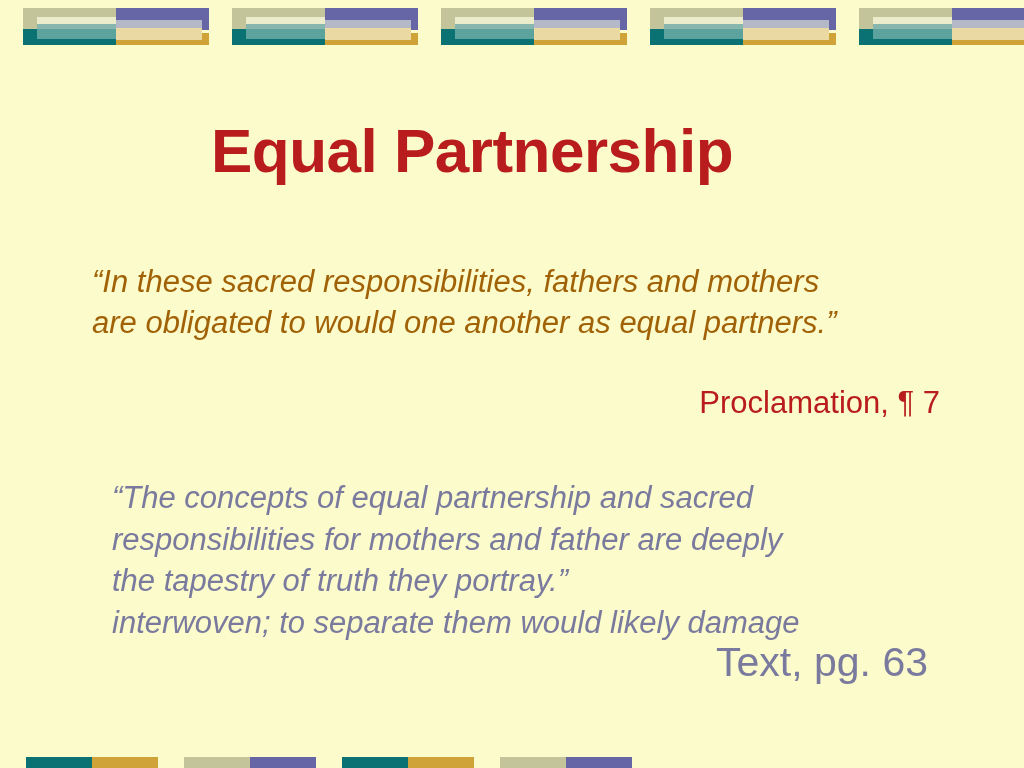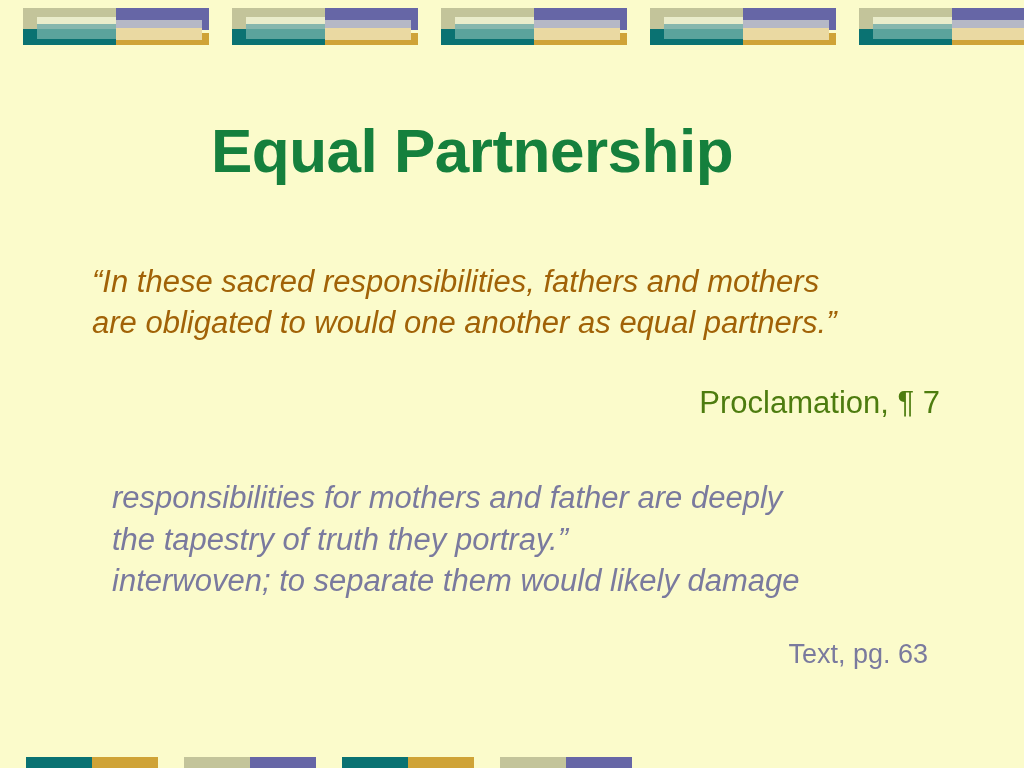--- a/index.html
+++ b/index.html
@@ -119,61 +119,61 @@
   .bb-d { width: 66px; height: 11px; background: #6666a6; }
 
   
   .title {
     position: absolute;
     left: 0; top: 118px;
     width: 944px;
     text-align: center;
     font-size: 62px;
     font-weight: bold;
-    color: #15803d;
+    color: #b91c1c;
     letter-spacing: -0.5px;
     line-height: 1.05;
   }
 
   .quote-block-1 {
     position: absolute;
     left: 92px;
     top: 262px;
     width: 820px;
     font-size: 31px;
     font-style: italic;
     color: #a16207;
     line-height: 1.32;
   }
 
   .attribution-1 {
     position: absolute;
     right: 84px;
     top: 385px;
     font-size: 31px;
-    color: #4d7c0f;
+    color: #b91c1c;
     text-align: right;
   }
 
   .quote-block-2 {
     position: absolute;
     left: 112px;
     top: 477px;
     width: 790px;
     font-size: 31px;
     font-style: italic;
     color: #7a7a9e;
     line-height: 1.34;
   }
 
   .attribution-2 {
     position: absolute;
     right: 96px;
     top: 639px;
-    font-size: 27px;
+    font-size: 41px;
     color: #7a7a9e;
     text-align: right;
   }
 </style>
 </head>
 <body>
 
 <div class="slide">
 
   <div class="top-border">
@@ -237,20 +237,21 @@
   <div class="title">Equal Partnership</div>
 
   <div class="quote-block-1">
     <div>“In these sacred responsibilities, fathers and mothers</div>
     <div>are obligated to would one another as equal partners.”</div>
   </div>
 
   <div class="attribution-1">Proclamation, ¶ 7</div>
 
   <div class="quote-block-2">
+    <div>“The concepts of equal partnership and sacred</div>
     <div>responsibilities for mothers and father are deeply</div>
     <div>the tapestry of truth they portray.”</div>
     <div>interwoven; to separate them would likely damage</div>
   </div>
 
   <div class="attribution-2">Text, pg. 63</div>
 
   <div class="bottom-border">
     <div class="bb-unit">
       <div class="bb-a"></div>

